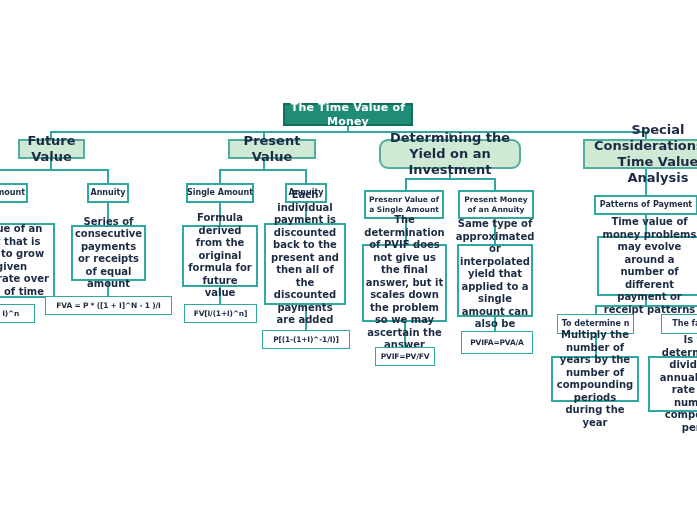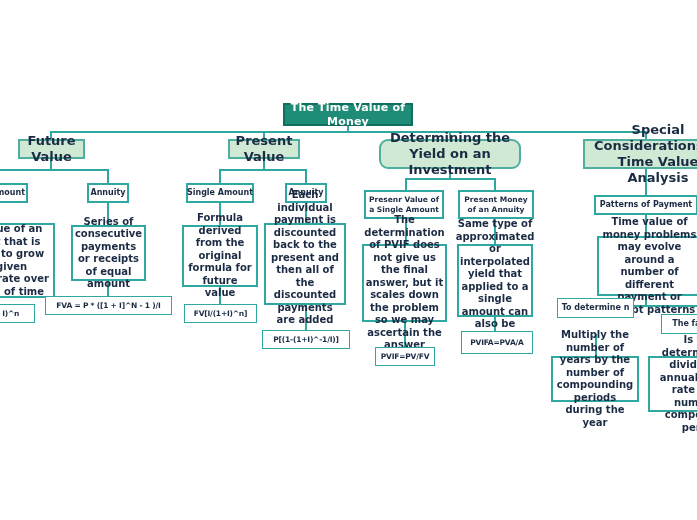--- a/index.html
+++ b/index.html
@@ -74,21 +74,21 @@
   <div class="vline" style="left:645px;top:215px;height:21px;"></div>
   <div class="vline" style="left:645px;top:296px;height:9px;"></div>
   <div class="hline" style="left:595px;top:305px;width:112px;"></div>
   <div class="vline" style="left:595px;top:307px;height:7px;"></div>
 
   <div class="vline" style="left:595px;top:334px;height:22px;"></div>
 
   <div class="box root" style="left:283px;top:103px;width:130px;height:23px;">The Time Value of Money</div>
 
   <div class="box lvl2" style="left:18px;top:139px;width:67px;height:20px;">Future Value</div>
-  <div class="box lvl2" style="left:228px;top:139px;width:72px;height:20px;">Present Value</div>
+  <div class="box lvl2" style="left:228px;top:139px;width:88px;height:20px;">Present Value</div>
   <div class="box lvl2" style="left:379px;top:139px;width:142px;height:30px;border-radius:9px;">Determining the Yield on an Investment</div>
   <div class="box lvl2" style="left:583px;top:139px;width:150px;height:30px;">Special Considerations in Time Value Analysis</div>
 
   <div class="box lbl" style="left:-44px;top:183px;width:72px;height:20px;">Single Amount</div>
   <div class="box lbl" style="left:87px;top:183px;width:42px;height:20px;">Annuity</div>
 
   <div class="box lbl" style="left:186px;top:183px;width:68px;height:20px;">Single Amount</div>
   <div class="box lbl" style="left:285px;top:183px;width:42px;height:20px;">Annuity</div>
 
   <div class="box lbl" style="left:364px;top:190px;width:80px;height:29px;white-space:normal;font-size:7.5px;">Presenr Value of a Single Amount</div>
@@ -104,18 +104,18 @@
   <div class="box desc" style="left:457px;top:244px;width:76px;height:73px;">Same type of approximated or interpolated yield that applied to a single amount can also be applied</div>
   <div class="box desc" style="left:597px;top:236px;width:105px;height:60px;">Time value of money problems may evolve around a number of different payment or receipt patterns</div>
 
   <div class="box formula" style="left:-65px;top:304px;width:100px;height:19px;">FV = PV(1 + I)^n</div>
   <div class="box formula" style="left:45px;top:296px;width:127px;height:19px;">FVA = P * ([1 + I]^N - 1 )/I</div>
   <div class="box formula" style="left:184px;top:304px;width:73px;height:19px;">FV[I/(1+I)^n]</div>
   <div class="box formula" style="left:262px;top:330px;width:88px;height:19px;">P[(1-(1+I)^-1/I)]</div>
   <div class="box formula" style="left:375px;top:347px;width:60px;height:19px;">PVIF=PV/FV</div>
   <div class="box formula" style="left:461px;top:331px;width:72px;height:23px;">PVIFA=PVA/A</div>
 
-  <div class="box lbl thin" style="left:557px;top:298px;width:77px;height:20px;">To determine n</div>
+  <div class="box lbl thin" style="left:557px;top:314px;width:77px;height:20px;">To determine n</div>
   <div class="box lbl thin" style="left:661px;top:314px;width:90px;height:20px;">The factor for i</div>
   <div class="box desc" style="left:551px;top:356px;width:88px;height:46px;">Multiply the number of years by the number of compounding periods during the year</div>
   <div class="box desc" style="left:648px;top:356px;width:110px;height:56px;">Is then determined by dividing the annual interest rate by the number of compounding periods</div>
 
 </div>
 
 </body></html>

